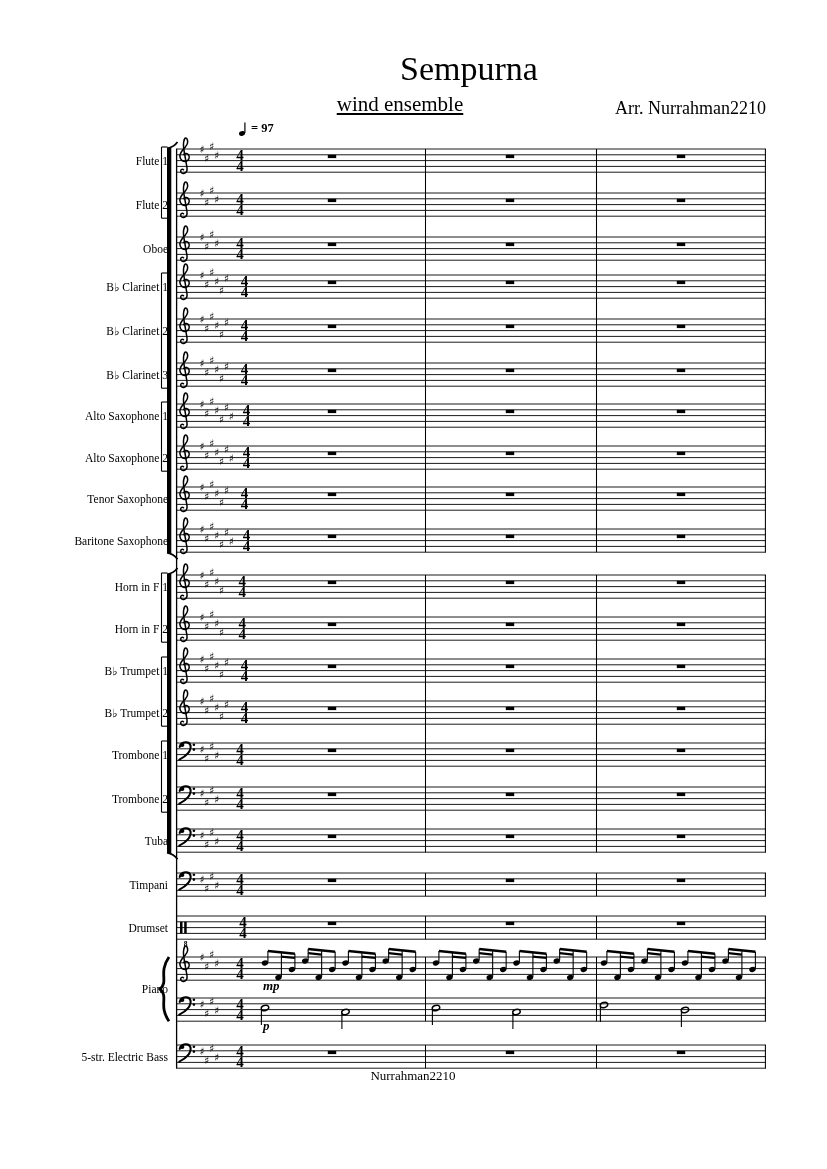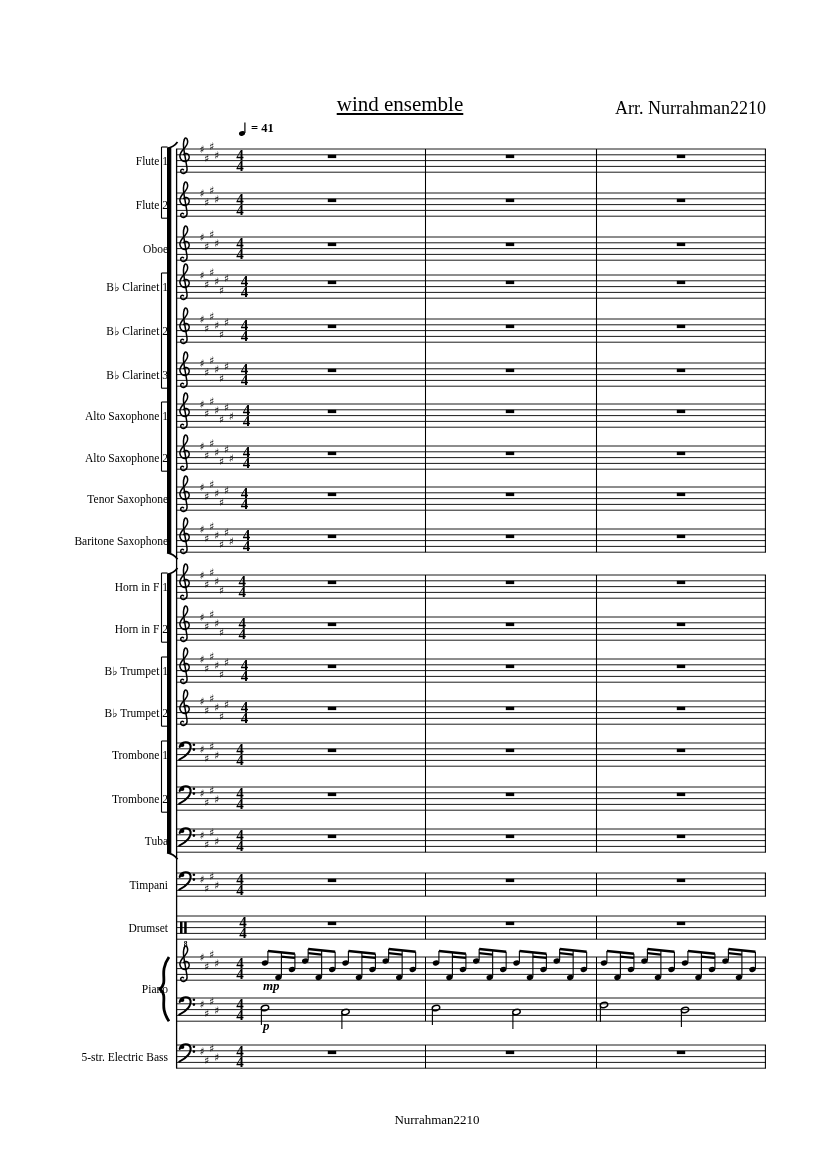--- a/index.html
+++ b/index.html
@@ -567,25 +567,26 @@
       <text x="211.8" y="1047.9" font-size="10.5" text-anchor="middle" dominant-baseline="central" font-family="&quot;DejaVu Sans&quot;,sans-serif">♯</text>
       <text x="216.7" y="1056.6" font-size="10.5" text-anchor="middle" dominant-baseline="central" font-family="&quot;DejaVu Sans&quot;,sans-serif">♯</text>
       <text x="240" y="1050.8" font-size="15" font-weight="bold" text-anchor="middle" dominant-baseline="central" font-family="&quot;Liberation Serif&quot;,&quot;DejaVu Serif&quot;,serif">4</text>
       <text x="240" y="1062.4" font-size="15" font-weight="bold" text-anchor="middle" dominant-baseline="central" font-family="&quot;Liberation Serif&quot;,&quot;DejaVu Serif&quot;,serif">4</text>
       <rect x="327.8" y="1050.8" width="8.4" height="3.3" fill="#000"></rect>
       <rect x="505.8" y="1050.8" width="8.4" height="3.3" fill="#000"></rect>
       <rect x="676.8" y="1050.8" width="8.4" height="3.3" fill="#000"></rect>
       <text x="168" y="1056.6" font-size="11.5" text-anchor="end" dominant-baseline="central" font-family="&quot;Liberation Serif&quot;,&quot;DejaVu Serif&quot;,serif">5-str. Electric Bass</text>
     </svg>
 
+  <div class="abs title" style="left:469px;top:50px;">Sempurna</div>
   <div class="abs subtitle" style="left:400px;top:92px;text-decoration:underline;">wind ensemble</div>
   <div class="abs arranger" style="right:61px;top:98px;">Arr. Nurrahman2210</div>
 
   <div class="abs tempo" style="left:238px;top:121px;">
     <svg width="10" height="16">
       <ellipse cx="4" cy="12.5" rx="3.1" ry="2.3" transform="rotate(-20 4 12.5)" fill="#000"></ellipse>
       <line x1="6.9" y1="12" x2="6.9" y2="1.5" stroke="#000" stroke-width="1.2"></line>
     </svg>
-    <span>= 41</span>
+    <span>= 97</span>
   </div>
 
-  <div class="abs footer" style="left:413px;top:1112px;margin-left:24px;">Nurrahman2210</div>
+  <div class="abs footer" style="left:413px;top:1068px;">Nurrahman2210</div>
 </div>
 
 </body></html>

